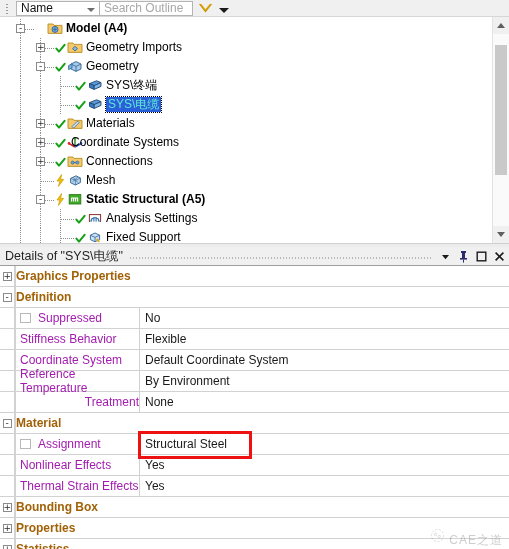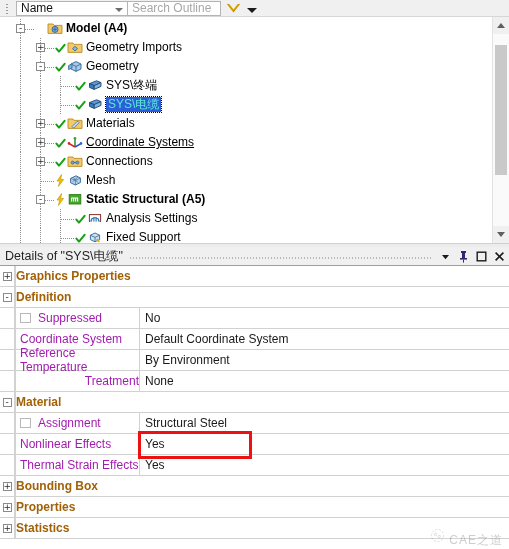--- a/index.html
+++ b/index.html
@@ -16,21 +16,21 @@
   .toolbar{
     position:absolute;left:0;top:0;width:509px;height:17px;
     background:#f0f0f0;border-bottom:1px solid #d6d6d6;
     display:flex;align-items:center;box-sizing:border-box;
   }
   .grip{width:10px;height:14px;margin-left:2px;display:flex;align-items:center;justify-content:center;}
   .grip i{display:block;width:2px;height:11px;
     background-image:radial-gradient(circle,#9a9a9a 40%,transparent 42%);
     background-size:2px 3px;}
   .name-combo{
-    position:relative;margin-left:4px;width:112px;height:15px;
+    position:relative;margin-left:4px;width:84px;height:15px;
     background:#fff;border:1px solid #b4b4b4;box-sizing:border-box;
     display:flex;align-items:center;
   }
   .name-combo .txt{padding-left:4px;font-size:12px;color:#111;line-height:13px;}
   .name-combo .arrow{
     position:absolute;right:4px;top:6px;width:0;height:0;
     border-left:4px solid transparent;border-right:4px solid transparent;
     border-top:4px solid #6d6d6d;
   }
   .search-box{
@@ -258,21 +258,21 @@
               <path d="M1.4 5.6 L4 8.6 L9.6 1.8" fill="none" stroke="#15a015" stroke-width="2" stroke-linecap="round" stroke-linejoin="round"></path>
             </svg></span>
           <span class="ticon" style="left: 67px; top: 2px;"><svg width="16" height="14" viewBox="0 0 16 14">
               <path d="M8 12 L8 3.4" stroke="#2e8b2e" stroke-width="1.5"></path>
               <path d="M8 12 L2.2 8.6" stroke="#cc2222" stroke-width="1.5"></path>
               <path d="M8 12 L14 8.6" stroke="#2255cc" stroke-width="1.5"></path>
               <circle cx="8" cy="3.2" r="1.3" fill="#35a335"></circle>
               <circle cx="2" cy="8.4" r="1.3" fill="#d23"></circle>
               <circle cx="14" cy="8.4" r="1.3" fill="#36c"></circle>
             </svg></span>
-          <span class="tlabel" style="left: 86px; top: 2px; text-decoration: underline;">Coordinate Systems</span>
+          <span class="tlabel" style="left: 71px; top: 2px;">Coordinate Systems</span>
         </div>
         <div class="trow">
           <span class="vdot" style="left: 20px; top: 0px; height: 19px;"></span>
           <span class="vdot" style="left: 40px; top: 0px; height: 19px;"></span>
           <span class="dots" style="left: 41px; top: 10px; width: 13px;"></span>
           <span class="tog" style="left: 36px; top: 5px;">+</span>
           <span class="chk" style="left: 55px; top: 5px;"><svg width="11" height="11" viewBox="0 0 11 11">
               <path d="M1.4 5.6 L4 8.6 L9.6 1.8" fill="none" stroke="#15a015" stroke-width="2" stroke-linecap="round" stroke-linejoin="round"></path>
             </svg></span>
           <span class="ticon" style="left: 67px; top: 2px;"><svg width="16" height="14" viewBox="0 0 16 14">
@@ -402,20 +402,27 @@
           <div class="dgut"></div>
           <div class="dkey dleft-border">
             <span class="dchk"></span>
             <span>Suppressed</span>
           </div>
           <div class="dval">No</div>
         </div>
         <div class="drow">
           <div class="dgut"></div>
           <div class="dkey dleft-border" style="padding-left: 4px;">
+            <span>Stiffness Behavior</span>
+          </div>
+          <div class="dval">Flexible</div>
+        </div>
+        <div class="drow">
+          <div class="dgut"></div>
+          <div class="dkey dleft-border" style="padding-left: 4px;">
             <span>Coordinate System</span>
           </div>
           <div class="dval">Default Coordinate System</div>
         </div>
         <div class="drow">
           <div class="dgut"></div>
           <div class="dkey dleft-border" style="padding-left: 4px;">
             <span>Reference Temperature</span>
           </div>
           <div class="dval">By Environment</div>

